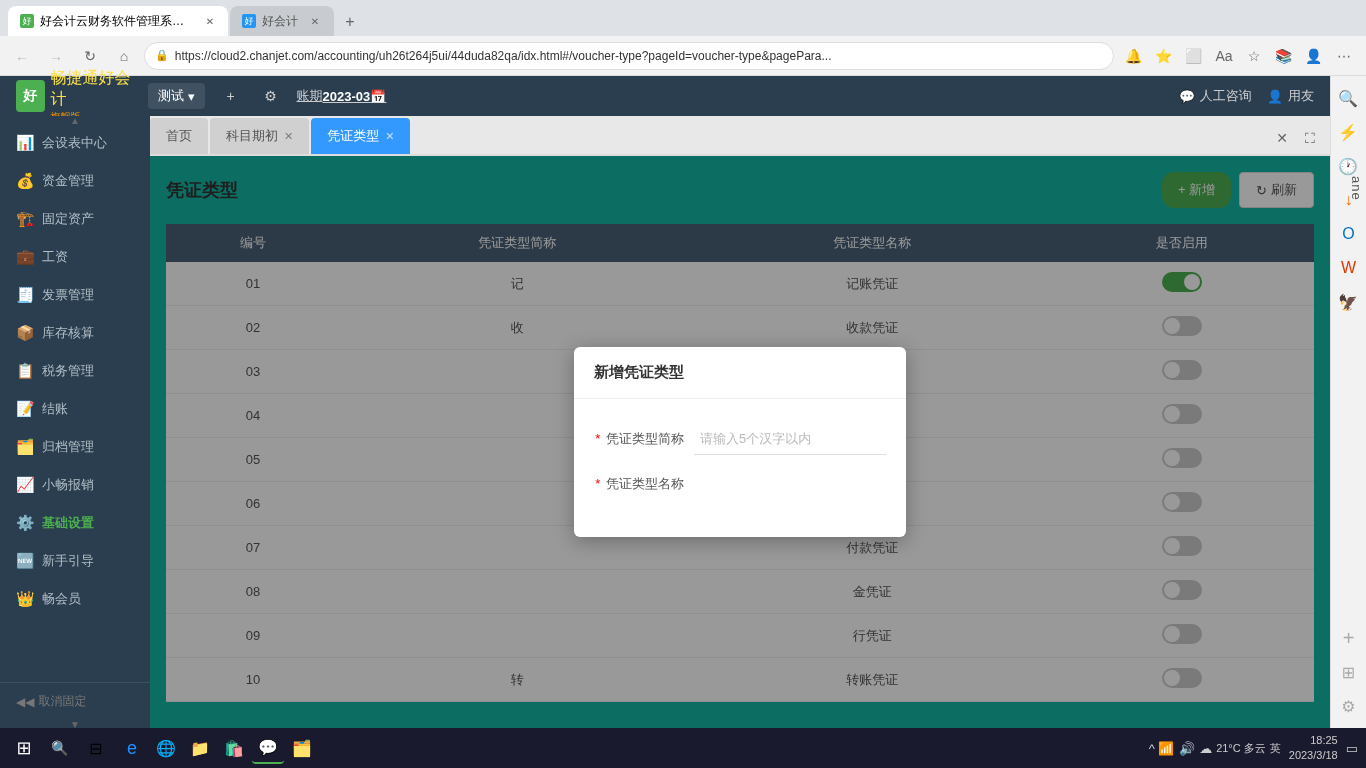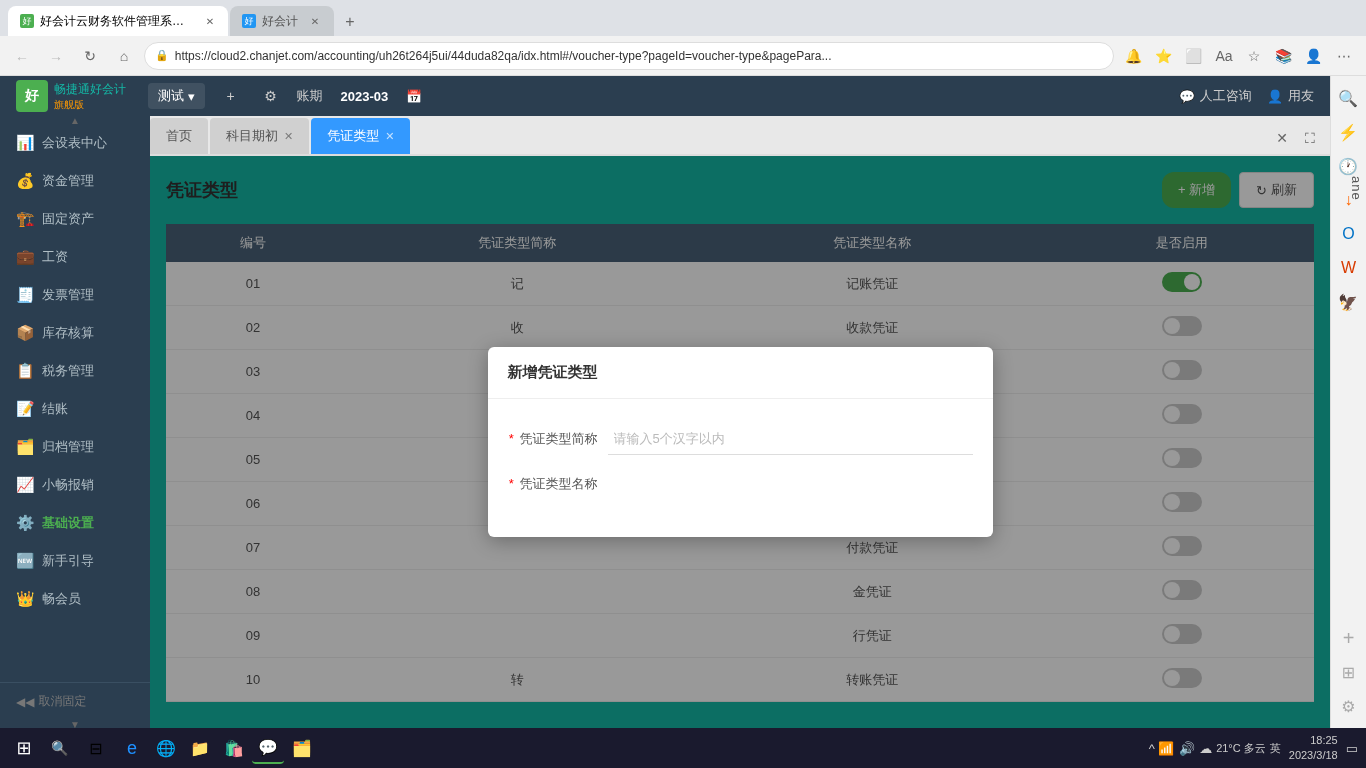--- a/index.html
+++ b/index.html
@@ -29,21 +29,21 @@
 
     
     .app-container { position: absolute; left: 0; top: 76px; right: 36px; bottom: 40px; display: flex; flex-direction: column; }
 
     
     .app-header { height: 40px; background: #2b3e50; display: flex; align-items: center; padding: 0 16px; gap: 12px; color: #fff; flex-shrink: 0; }
     .app-logo { display: flex; align-items: center; gap: 6px; width: 120px; }
     .logo-icon { width: 32px; height: 32px; background: #4CAF50; border-radius: 4px; display: flex; align-items: center; justify-content: center; font-size: 14px; color: white; font-weight: bold; }
     .company-selector { display: flex; align-items: center; gap: 4px; background: rgba(255,255,255,0.1); border-radius: 4px; padding: 4px 10px; cursor: pointer; font-size: 13px; }
     .header-actions { margin-left: auto; display: flex; align-items: center; gap: 16px; }
-    .period-info { display: flex; align-items: center; gap: 18px; font-size: 13px; color: #ccc; }
+    .period-info { display: flex; align-items: center; gap: 0; font-size: 13px; color: #ccc; text-decoration: underline; }
     .header-action-btn { display: flex; align-items: center; gap: 4px; color: #ccc; cursor: pointer; font-size: 13px; }
 
     
     .app-body { display: flex; flex: 1; overflow: hidden; }
 
     
     .sidebar { width: 150px; background: #2b3e50; color: #aaa; display: flex; flex-direction: column; overflow-y: auto; flex-shrink: 0; }
     .sidebar-item { display: flex; align-items: center; gap: 8px; padding: 10px 16px; cursor: pointer; font-size: 13px; color: #b0bec5; transition: background 0.2s; }
     .sidebar-item.active { color: #4CAF50; }
     .sidebar-item.active .sidebar-icon { color: #4CAF50; }
@@ -80,21 +80,21 @@
     
     .toggle { width: 40px; height: 20px; border-radius: 10px; display: inline-block; position: relative; cursor: pointer; }
     .toggle.on { background: #4CAF50; }
     .toggle.off { background: #ccc; }
     .toggle::after { content: ''; position: absolute; width: 16px; height: 16px; background: #fff; border-radius: 50%; top: 2px; transition: left 0.2s; }
     .toggle.on::after { left: 22px; }
     .toggle.off::after { left: 2px; }
 
     
     .modal-overlay { position: absolute; top: 0; left: 0; right: 0; bottom: 0; background: rgba(0,0,0,0.4); display: flex; align-items: center; justify-content: center; z-index: 100; }
-    .modal { background: #fff; border-radius: 6px; width: 505px; box-shadow: 0 4px 20px rgba(0,0,0,0.3); overflow: hidden; }
+    .modal { background: #fff; border-radius: 6px; width: 332px; box-shadow: 0 4px 20px rgba(0,0,0,0.3); overflow: hidden; }
     .modal-header { padding: 16px 20px; font-size: 15px; font-weight: bold; color: #333; border-bottom: 1px solid #eee; }
     .modal-body { padding: 24px 20px; }
     .form-row { display: flex; align-items: center; margin-bottom: 20px; }
     .form-label { width: 100px; font-size: 13px; color: #555; text-align: right; padding-right: 10px; flex-shrink: 0; }
     .form-label .required { color: #f00; margin-right: 2px; }
     .form-input { flex: 1; height: 32px; border: none; border-bottom: 1px solid #ddd; outline: none; font-size: 13px; padding: 0 6px; color: #333; background: transparent; }
     .form-input::placeholder { color: #bbb; }
     .modal-footer { padding: 12px 20px 20px; display: flex; justify-content: center; gap: 16px; }
     .btn-cancel { background: #fff; color: #555; border: 1px solid #ccc; border-radius: 4px; padding: 8px 30px; cursor: pointer; font-size: 13px; }
     .btn-save { background: #7ec800; color: #fff; border: none; border-radius: 4px; padding: 8px 30px; cursor: pointer; font-size: 13px; }
@@ -166,21 +166,21 @@
 
   <div style="position:absolute;top:100px;right:2px;writing-mode:vertical-rl;font-size:13px;color:#555;letter-spacing:1px;">ane</div>
 </div>
 
 <div class="app-container">
 
   <div class="app-header">
     <div class="app-logo">
       <div class="logo-icon">好</div>
       <div>
-        <div style="font-size:12px;color:#14b8a6;">畅捷通好会计</div>
+        <div style="font-size:16px;color:#fde047;">畅捷通好会计</div>
         <div style="font-size:10px;color:#f90;">旗舰版</div>
       </div>
     </div>
     <div class="company-selector">
       <span>测试</span>
       <span>▾</span>
     </div>
     <div class="nav-btn" style="color:#ccc;">+</div>
     <div class="nav-btn" style="color:#ccc;">⚙</div>
     <div class="period-info">

